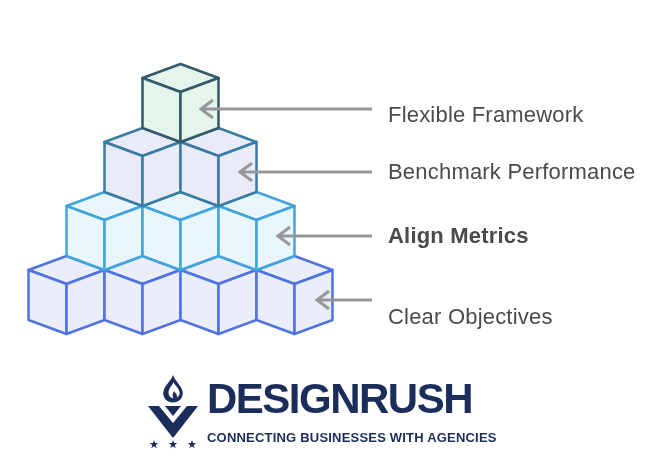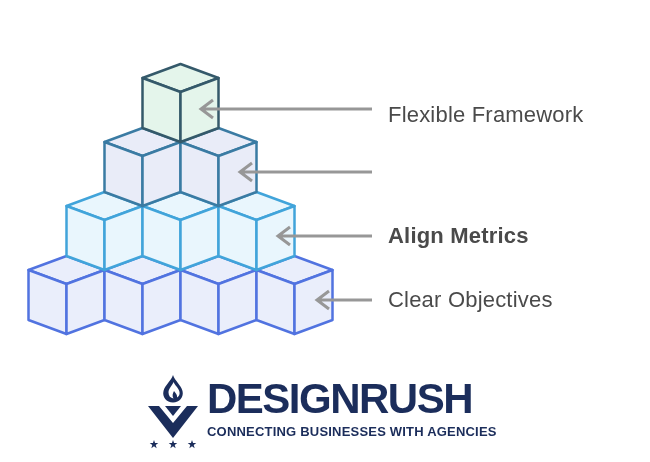--- a/index.html
+++ b/index.html
@@ -7,33 +7,33 @@
     width:650px;height:462px;position:relative;background:#ffffff;
     font-family:"Liberation Sans",sans-serif;overflow:hidden;
   }
   .stage{position:absolute;inset:0;}
   svg.diagram{position:absolute;left:0;top:0;}
   .diagram-label{
     position:absolute;left:388px;transform:translateY(-50%);
     font-size:22px;color:var(--label-color,#4a4a4a);
     white-space:nowrap;letter-spacing:0.2px;
   }
-  .lbl-1{top:115px;}.lbl-2{top:172px;}.lbl-3{top:236px;font-weight:bold;}.lbl-4{top:300px;}
+  .lbl-1{top:115px;}.lbl-2{top:172px;}.lbl-3{top:236px;font-weight:bold;}.lbl-4{top:317px;}
   .logo{
     position:absolute;left:146px;top:375px;height:76px;
     display:flex;align-items:flex-start;color:var(--navy,#1b2d5b);
   }
   .logo-mark{width:54px;height:75px;display:block;color:var(--navy,#1b2d5b);}
   .logo-text{display:flex;flex-direction:column;margin-left:7px;padding-top:5px;}
   .brand{
     font-size:42px;line-height:38px;font-weight:800;letter-spacing:-1.5px;
     color:var(--navy,#1b2d5b);white-space:nowrap;
   }
   .tagline{
-    font-size:13px;font-weight:700;letter-spacing:0.2px;margin-top:6px;
+    font-size:13px;font-weight:700;letter-spacing:0.2px;margin-top:12px;
     color:var(--navy,#1b2d5b);white-space:nowrap;
   }
 </style>
 </head>
 <body style="--navy: #1b2d5b; --label-color: #4a4a4a;">
 
 <div class="stage">
 
   <svg class="diagram" width="650" height="462" viewBox="0 0 650 462">
     <g id="cubes">
@@ -90,20 +90,21 @@
       </g>
     <g id="arrows">
         <path d="M213,100 L201,109 L213,118 M201,109 H372" stroke="#979797" stroke-width="3" fill="none"></path>
         <path d="M252,163 L240,172 L252,181 M240,172 H372" stroke="#979797" stroke-width="3" fill="none"></path>
         <path d="M290,227 L278,236 L290,245 M278,236 H372" stroke="#979797" stroke-width="3" fill="none"></path>
         <path d="M329,291 L317,300 L329,309 M317,300 H372" stroke="#979797" stroke-width="3" fill="none"></path>
       </g>
   </svg>
 
   <div class="diagram-label lbl-1">Flexible Framework</div>
+  <div class="diagram-label lbl-2">Benchmark Performance</div>
   <div class="diagram-label lbl-3">Align Metrics</div>
   <div class="diagram-label lbl-4">Clear Objectives</div>
 
   <div class="logo">
     <svg class="logo-mark" viewBox="0 0 54 75">
 
       <path fill="currentColor" d="M27,0 C25,6 19,10 17.5,16 C16,22 20.5,27.5 27,27.5 C33.5,27.5 38,22 36.5,16 C35,10 29,6 27,0 Z"></path>
       <path fill="#ffffff" d="M27.5,7 C26,11 22.5,13.5 22.5,17.5 C22.5,21 24.5,23 27.5,23.5 C26,21 26.5,18.5 28,16 C29.5,18 31.5,19.5 31,22.5 C33,21.5 34,19.5 33.5,17 C32.8,13 29,10.5 27.5,7 Z"></path>
 
       <path fill="currentColor" d="M2,31 L13,31 L27,48 L41,31 L52,31 L27,63 Z"></path>

